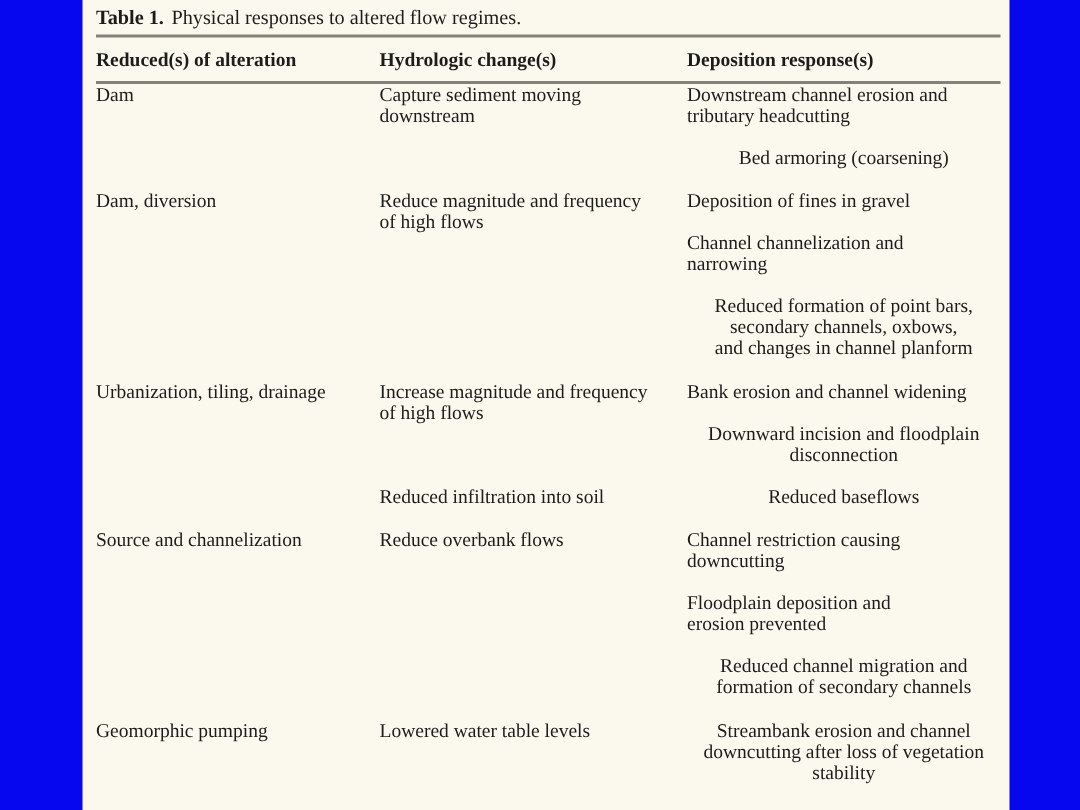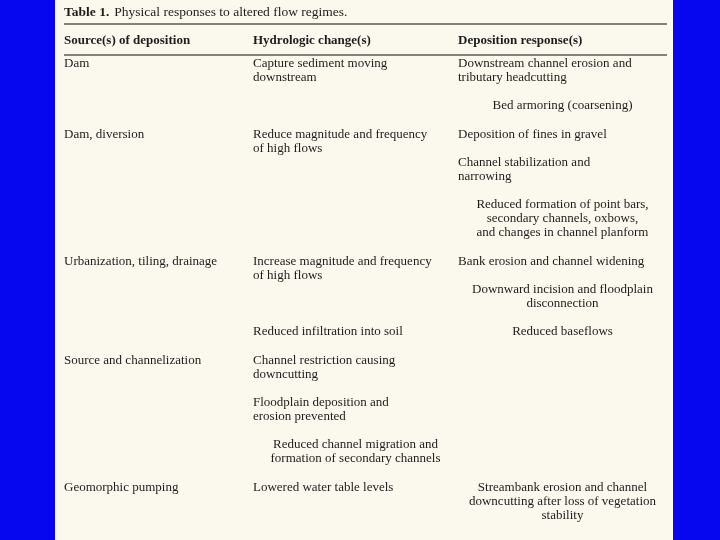--- a/index.html
+++ b/index.html
@@ -60,21 +60,21 @@
 </head>
 <body>
 
 <div class="paper">
 
   <p class="title"><b>Table 1.</b><span>Physical responses to altered flow regimes.</span></p>
 
   <div class="rule"></div>
 
   <div class="header">
-    <div class="cell">Source(s) of deposition</div>
+    <div class="cell">Reduced(s) of alteration</div>
     <div class="cell">Hydrologic change(s)</div>
     <div class="cell">Deposition response(s)</div>
   </div>
 
   <div class="rule"></div>
 
   <div class="tbody">
 
     <div class="row">
       <div class="cell">Dam</div>
@@ -92,21 +92,21 @@
     </div>
 
     <div class="row">
       <div class="cell">Dam, diversion</div>
       <div class="subrows">
         <div class="subrow">
           <div class="cell">Reduce magnitude and frequency
 of high flows</div>
           <div class="geo">
             <p>Deposition of fines in gravel</p>
-            <p>Channel stabilization and
+            <p>Channel channelization and
 narrowing</p>
             <p>Reduced formation of point bars,
 secondary channels, oxbows,
 and changes in channel planform</p>
           </div>
         </div>
       </div>
     </div>
 
     <div class="row">
@@ -127,20 +127,21 @@
             <p>Reduced baseflows</p>
           </div>
         </div>
       </div>
     </div>
 
     <div class="row">
       <div class="cell">Source and channelization</div>
       <div class="subrows">
         <div class="subrow">
+          <div class="cell">Reduce overbank flows</div>
           <div class="geo">
             <p>Channel restriction causing
 downcutting</p>
             <p>Floodplain deposition and
 erosion prevented</p>
             <p>Reduced channel migration and
 formation of secondary channels</p>
           </div>
         </div>
       </div>

